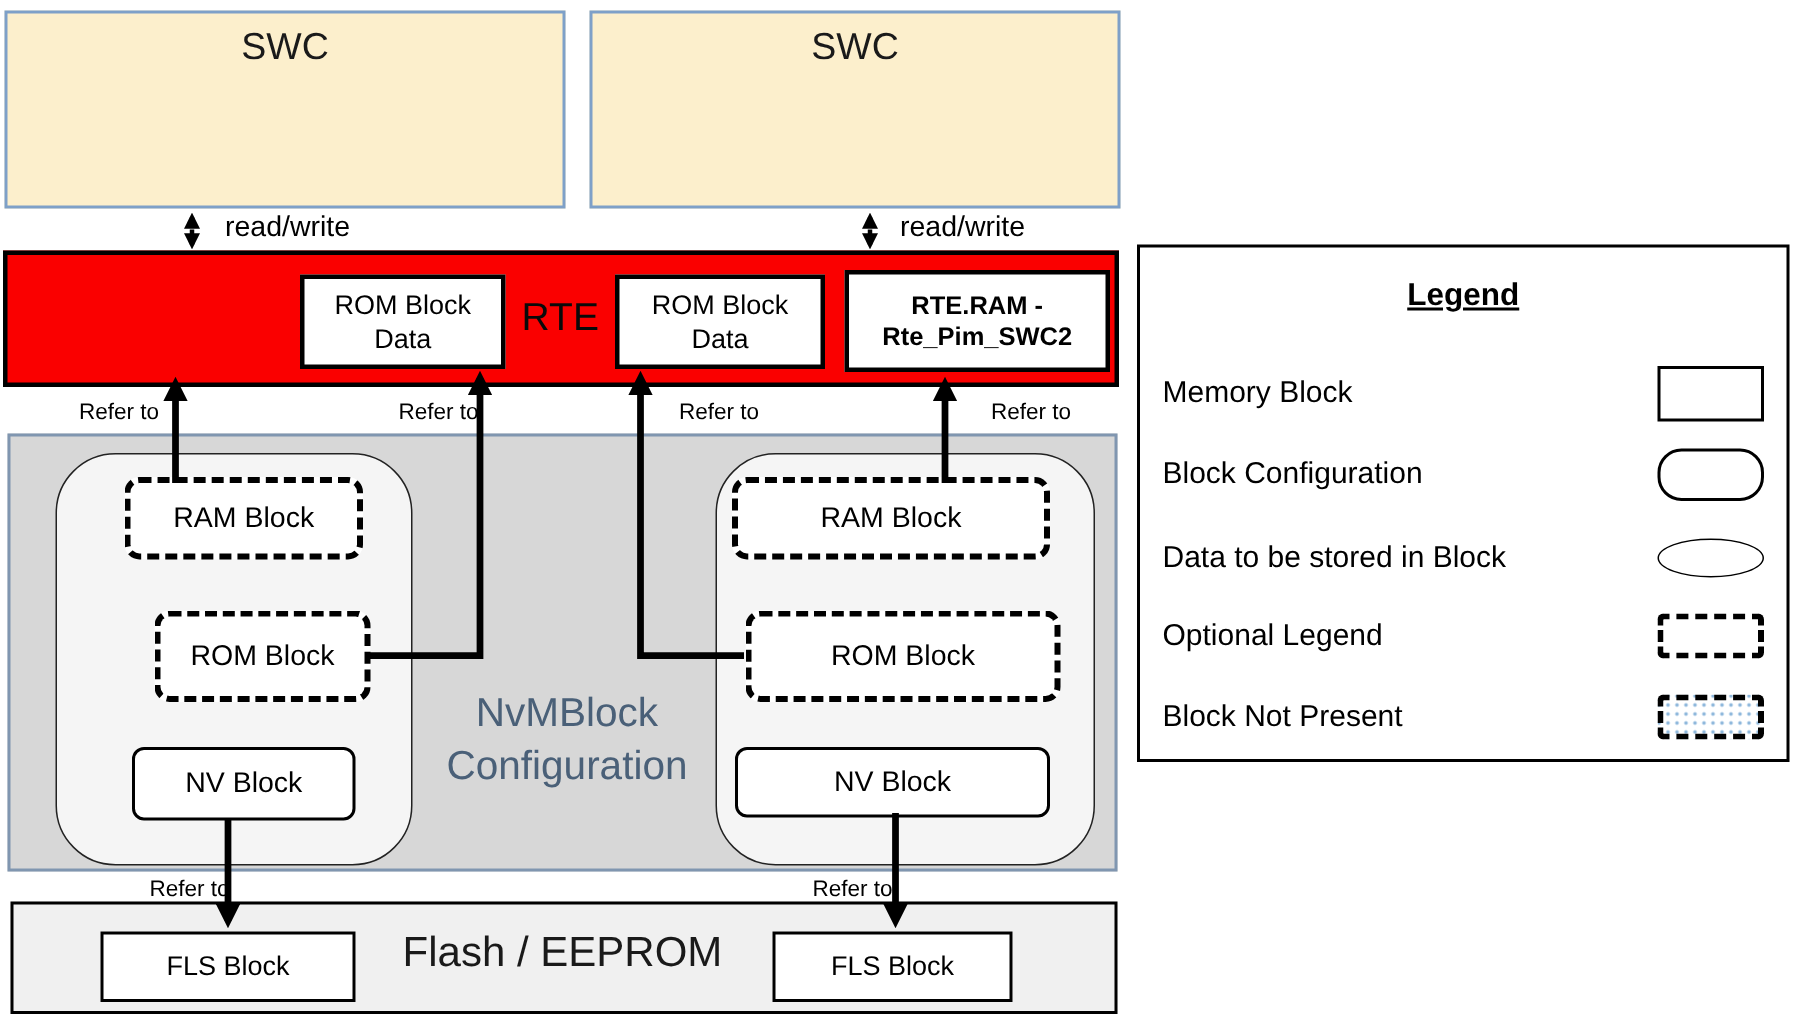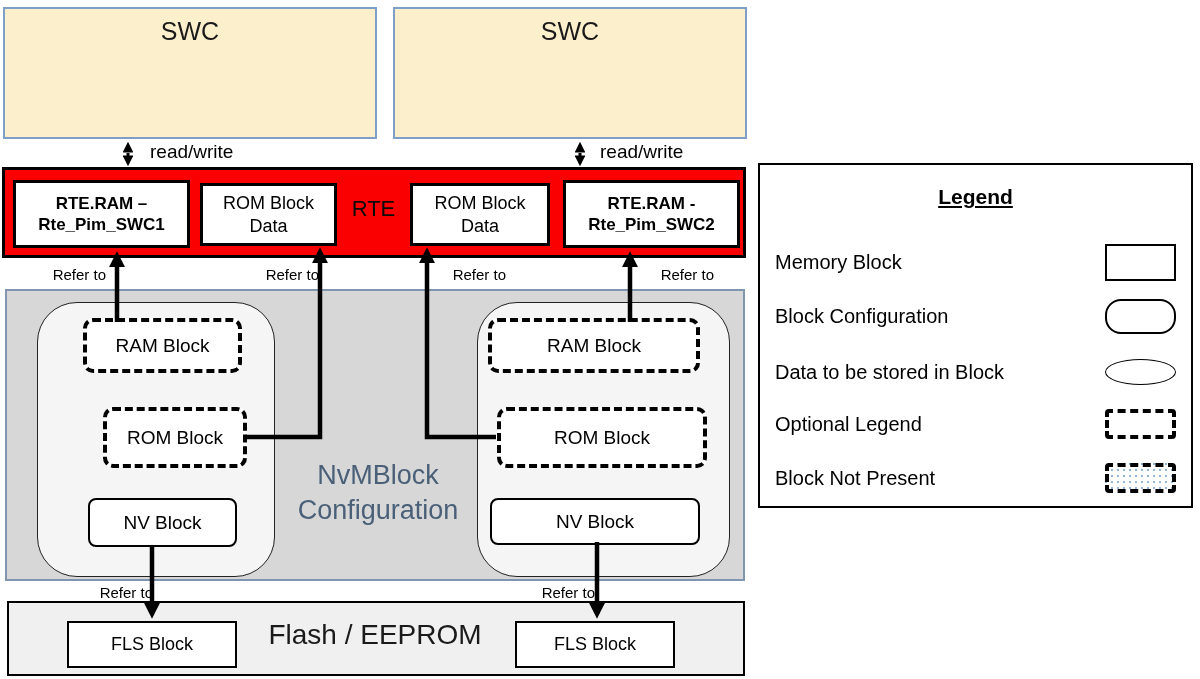--- a/index.html
+++ b/index.html
@@ -12,21 +12,21 @@
   
   .swc{background:#FCEFCC;border:2px solid #7EA0C8;text-align:center;padding-top:8px;
        font-size:25px;color:#1a1a1a;}
 
   
   .rte-bar{background:#FA0000;border:3px solid #000;}
   .rte-box{background:#fff;border:3px solid #000;display:flex;flex-direction:column;
            align-items:center;justify-content:center;text-align:center;}
   .rte-box.bold{font-weight:bold;font-size:17px;line-height:21px;}
   .rte-box.reg{font-size:18px;line-height:23px;}
-  .rte-label{font-size:22px;text-align:center;color:#0a0a0a;}
+  .rte-label{font-size:26px;text-align:center;color:#0a0a0a;}
 
   
   .lbl{font-size:15px;text-align:right;}
   .rw{font-size:19px;}
 
   
   .nvm-area{background:#D7D7D7;border:2px solid #8096B0;}
   .group{background:#F5F5F5;border:1.5px solid #222;border-radius:40px;}
   .blk{background:#fff;display:flex;align-items:center;justify-content:center;
        font-size:19px;text-align:center;}
@@ -69,24 +69,20 @@
   </div>
   <div class="abs swc" style="left:393px;top:7px;width:354px;height:132px;">
     <span>SWC</span>
   </div>
 
   <div class="abs rw" style="left:150px;top:141px;">read/write</div>
   <div class="abs rw" style="left:600px;top:141px;">read/write</div>
 
   <div class="abs rte-bar" style="left:2px;top:167px;width:744px;height:91px;"></div>
 
-  <div class="abs rte-box bold" style="left:13px;top:180px;width:177px;height:68px;">
-    <span>RTE.RAM –</span>
-    <span>Rte_Pim_SWC1</span>
-  </div>
   <div class="abs rte-box reg" style="left:200px;top:183px;width:137px;height:63px;">
     <span>ROM Block</span>
     <span>Data</span>
   </div>
   <div class="abs rte-label" style="left:337px;top:196px;width:73px;">RTE</div>
   <div class="abs rte-box reg" style="left:410px;top:183px;width:140px;height:63px;">
     <span>ROM Block</span>
     <span>Data</span>
   </div>
   <div class="abs rte-box bold" style="left:563px;top:180px;width:177px;height:68px;">

